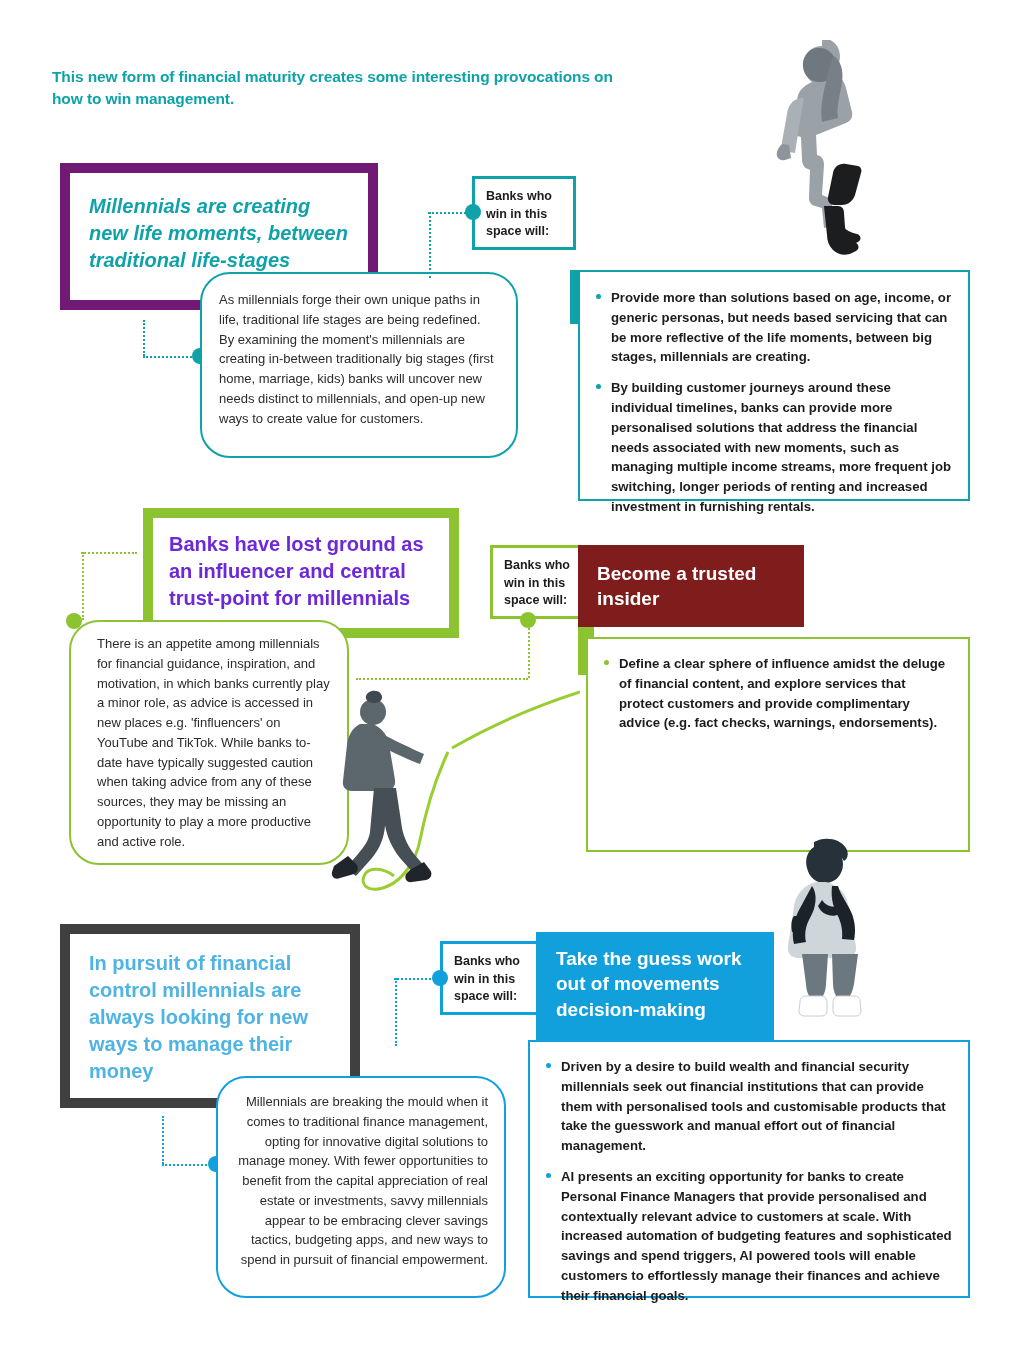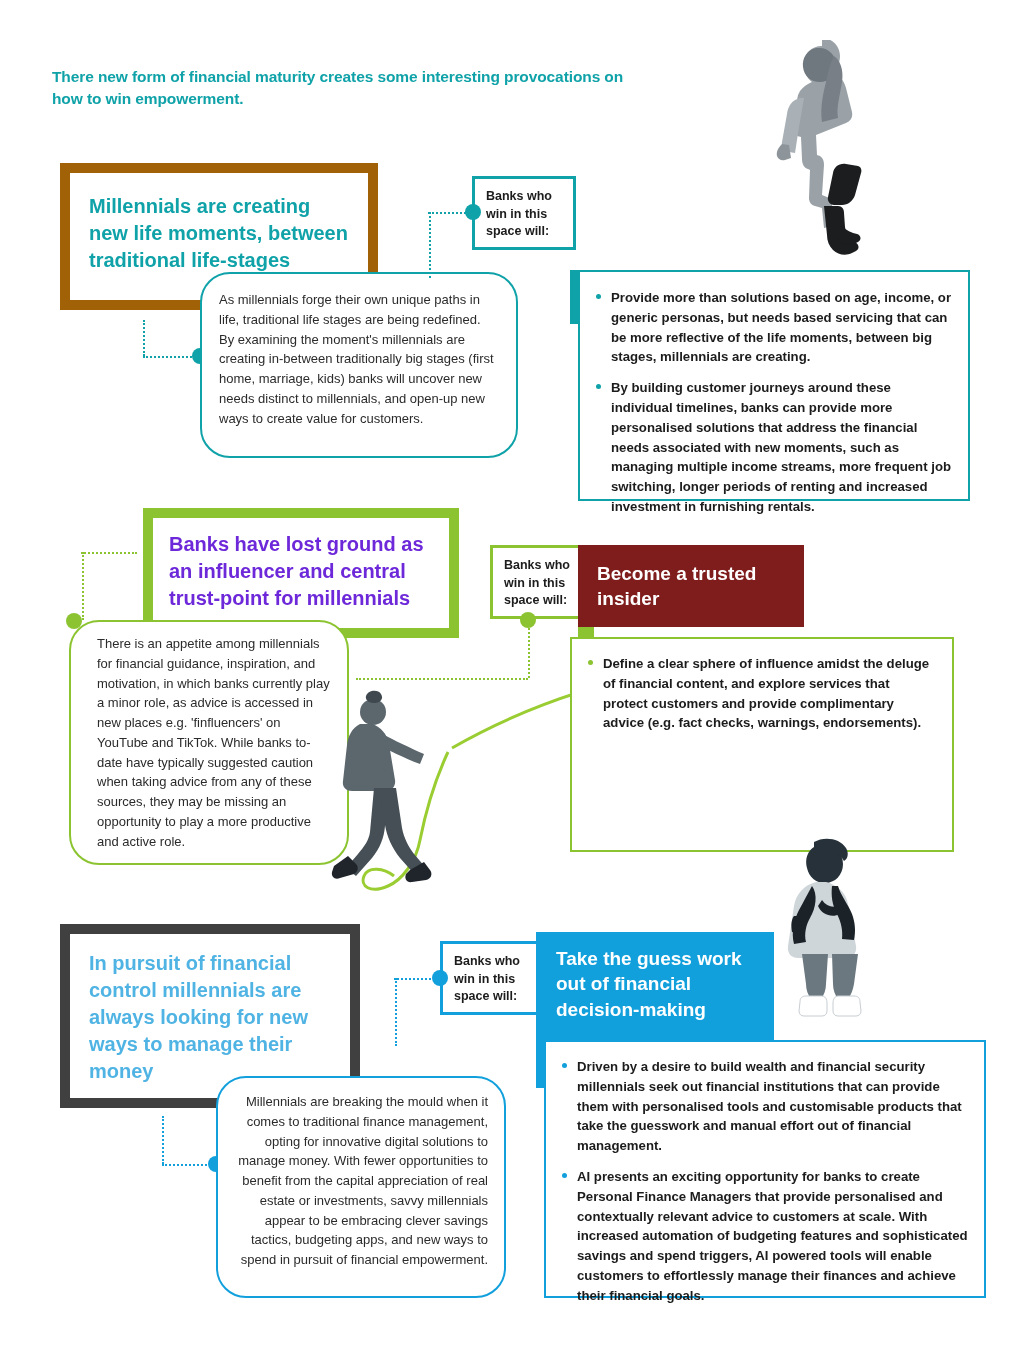--- a/index.html
+++ b/index.html
@@ -61,40 +61,40 @@
 
   
   .figure{position:absolute;}
 </style>
 <style>[data-name="section-1-bullet-list"] li:before{background:#0FA2A8;}[data-name="section-2-bullet-list"] li:before{background:#8CC431;}[data-name="section-3-bullet-list"] li:before{background:#12A0DD;}</style></head>
 <body>
 
 <div class="page" data-name="infographic-page">
 
   <div class="intro" data-name="page-title" style="color:#0FA2A8;">
-    <div data-name="page-title-line-1">There new form of financial maturity creates some interesting provocations on</div>
-    <div data-name="page-title-line-2">how to win empowerment.</div>
+    <div data-name="page-title-line-1">This new form of financial maturity creates some interesting provocations on</div>
+    <div data-name="page-title-line-2">how to win management.</div>
   </div>
 
   <svg class="figure" data-name="woman-sitting-on-box-figure" style="left:760px;top:40px;" width="118" height="220" viewBox="0 0 118 220">
     <g fill="#9aa2a8">
       <path d="M62 6 c-11 0-18 8-18 18 0 8 3 14 8 18 -5 2-9 5-12 9 l-2 4 -6 30 c-1 6 1 10 5 11 l4 1 1 22 c0 5 2 9 6 10 l2 1 -1 28 c0 4 2 7 6 8 l7 2 2 20 9 -2 -1-22 c0-4-2-6-5-7 l-5-2 2-30 c0-4-1-7-4-9 l-3-1 -1-20 30-12 c5-2 7-6 6-11 l-6-24 c-2-8-7-13-14-15 5-4 8-10 8-17 0-10-8-18-18-18z"></path>
       <path d="M56 8 c-9 2-14 10-13 19 1 9 8 15 17 15 9 0 16-7 16-17 0-10-8-18-18-17z" fill="#6f787f"></path>
       <path d="M74 16 c6 4 10 14 8 26 -2 13-6 26-4 36 l-16 4 c-2-14 1-28 4-40 2-10 4-19 8-26z" fill="#787f86"></path>
     </g>
     <g fill="#1b1d1f">
       <path d="M64 166 l14 0 c4 0 6 3 6 7 l1 14 c1 7 5 12 10 15 4 2 5 7 1 9 l-4 2 c-6 3-14 2-19-3 -4-4-6-9-6-15 l-3-29z"></path>
       <path d="M81 186 c5 4 11 7 16 8 4 1 5 6 1 8 -6 3-14 3-19-1 -3-3-4-8-2-12 l4-3z"></path>
       <path d="M86 124 l12 2 c3 1 4 4 3 7 l-6 22 c-2 6-7 10-13 10 l-8 0 c-4 0-7-4-6-8 l5-24 c1-6 6-10 13-9z"></path>
     </g>
     <path d="M40 58 c-8 2-12 8-13 16 l-5 28 c-1 5 2 9 7 10 l6 1 4-26 5-29z" fill="#aab1b6"></path>
     <path d="M22 104 c-4 4-6 8-5 12 1 3 4 5 8 4 l6-2 -2-13 -7-1z" fill="#8d959b"></path>
   </svg>
 
-  <div class="hdr-box" data-name="section-1-heading-box" style="left:60px;top:163px;width:318px;height:147px;border:10px solid #a16207;">
+  <div class="hdr-box" data-name="section-1-heading-box" style="left:60px;top:163px;width:318px;height:147px;border:10px solid #701a75;font-style:italic;">
     <div class="hdr-text" data-name="section-1-heading" style="color:#0FA2A8;font-size:20px;padding:20px 16px 0 19px;">Millennials are creating new life moments, between traditional life-stages</div>
   </div>
 
   <div class="dline v" data-name="section-1-connector-vertical" style="left:143px;top:320px;height:36px;border-left-color:#0FA2A8;"></div>
   <div class="dline h" data-name="section-1-connector-horizontal" style="left:143px;top:356px;width:56px;border-top-color:#0FA2A8;"></div>
   <div class="dot" data-name="section-1-connector-dot" style="left:192px;top:348px;background:#0FA2A8;"></div>
 
   <div class="body-box" data-name="section-1-body-box" style="left:200px;top:272px;width:318px;height:186px;border-color:#0FA2A8;padding:16px 18px 10px 17px;">
     <span data-name="section-1-body-text">As millennials forge their own unique paths in life, traditional life stages are being redefined. By examining the moment's millennials are creating in-between traditionally big stages (first home, marriage, kids) banks will uncover new needs distinct to millennials, and open-up new ways to create value for customers.</span>
   </div>
@@ -157,21 +157,21 @@
       <path d="M4 176 l14 -10 8 8 c3 3 2 8-2 10 l-14 4 c-5 2-9-1-8-6 l2-6z"></path>
       <path d="M80 180 l14 -8 6 8 c3 4 1 9-4 10 l-14 2 c-5 1-8-3-6-8 l4-4z"></path>
     </g>
   </svg>
 
   <div class="solid-box" data-name="section-2-solution-title-box" style="left:578px;top:545px;width:226px;height:82px;background:#7f1d1d;font-size:19px;padding:16px 14px 0 19px;">
     <span data-name="section-2-solution-title">Become a trusted insider</span>
   </div>
   <div data-name="section-2-solution-stub" style="position:absolute;left:578px;top:627px;width:16px;height:48px;background:#8CC431;"></div>
 
-  <div class="bullet-box" data-name="section-2-bullets-box" style="left:570px;top:637px;width:384px;height:215px;border-color:#8CC431;padding:15px 16px 0 16px;">
+  <div class="bullet-box" data-name="section-2-bullets-box" style="left:586px;top:637px;width:384px;height:215px;border-color:#8CC431;padding:15px 16px 0 16px;">
     <ul class="bl" data-name="section-2-bullet-list">
       <li data-name="list-item">
         <span data-name="section-2-bullet-1">Define a clear sphere of influence amidst the deluge of financial content, and explore services that protect customers and provide complimentary advice (e.g. fact checks, warnings, endorsements).</span>
       </li>
     </ul>
   </div>
 
   <svg class="figure" data-name="man-sitting-on-box-figure" style="left:786px;top:838px;" width="100" height="180" viewBox="0 0 100 180">
     <g fill="#26313a">
       <path d="M36 6 c-12 2-18 12-15 24 2 9 9 15 18 15 10 0 18-8 18-19 0-12-9-21-21-20z"></path>
@@ -209,25 +209,25 @@
   </div>
 
   <div class="tag-box" data-name="section-3-tag-box" style="left:440px;top:941px;width:104px;height:74px;border-color:#12A0DD;">
     <span data-name="section-3-tag-text">Banks who win in this space will:</span>
   </div>
   <div class="dline h" data-name="section-3-tag-connector-horizontal" style="left:394px;top:978px;width:48px;border-top-color:#12A0DD;"></div>
   <div class="dline v" data-name="section-3-tag-connector-vertical" style="left:395px;top:978px;height:68px;border-left-color:#12A0DD;"></div>
   <div class="dot" data-name="section-3-tag-connector-dot" style="left:432px;top:970px;background:#12A0DD;"></div>
 
   <div class="solid-box" data-name="section-3-solution-title-box" style="left:536px;top:932px;width:238px;height:108px;background:#12A0DD;font-size:19px;padding:14px 14px 0 20px;">
-    <span data-name="section-3-solution-title">Take the guess work out of financial decision-making</span>
+    <span data-name="section-3-solution-title">Take the guess work out of movements decision-making</span>
   </div>
   <div data-name="section-3-solution-stub" style="position:absolute;left:536px;top:1040px;width:16px;height:48px;background:#12A0DD;"></div>
 
-  <div class="bullet-box" data-name="section-3-bullets-box" style="left:544px;top:1040px;width:442px;height:258px;border-color:#12A0DD;padding:15px 16px 0 16px;">
+  <div class="bullet-box" data-name="section-3-bullets-box" style="left:528px;top:1040px;width:442px;height:258px;border-color:#12A0DD;padding:15px 16px 0 16px;">
     <ul class="bl" data-name="section-3-bullet-list">
       <li data-name="list-item">
         <span data-name="section-3-bullet-1">Driven by a desire to build wealth and financial security millennials seek out financial institutions that can provide them with personalised tools and customisable products that take the guesswork and manual effort out of financial management.</span>
       </li>
       <li data-name="list-item">
         <span data-name="section-3-bullet-2">AI presents an exciting opportunity for banks to create Personal Finance Managers that provide personalised and contextually relevant advice to customers at scale. With increased automation of budgeting features and sophisticated savings and spend triggers, AI powered tools will enable customers to effortlessly manage their finances and achieve their financial goals.</span>
       </li>
     </ul>
   </div>
 

